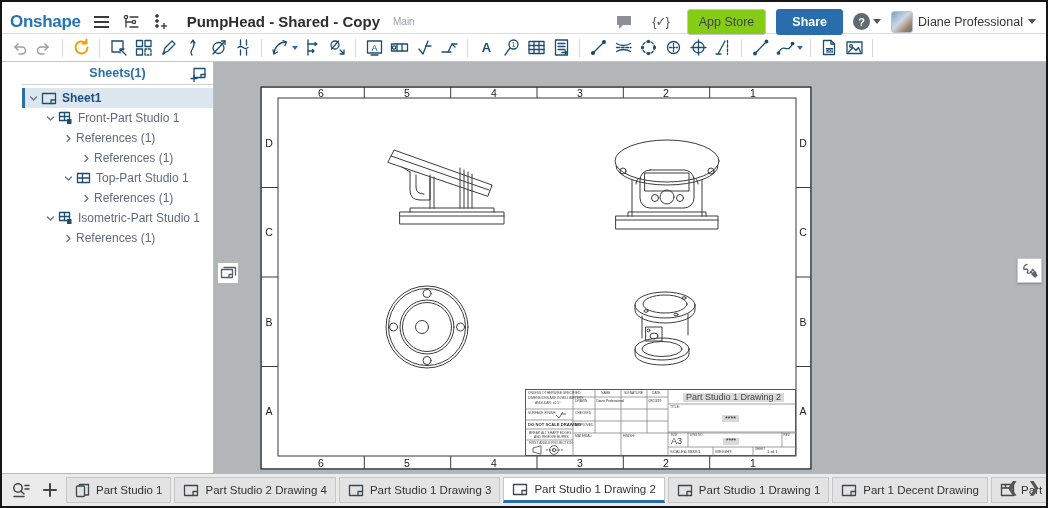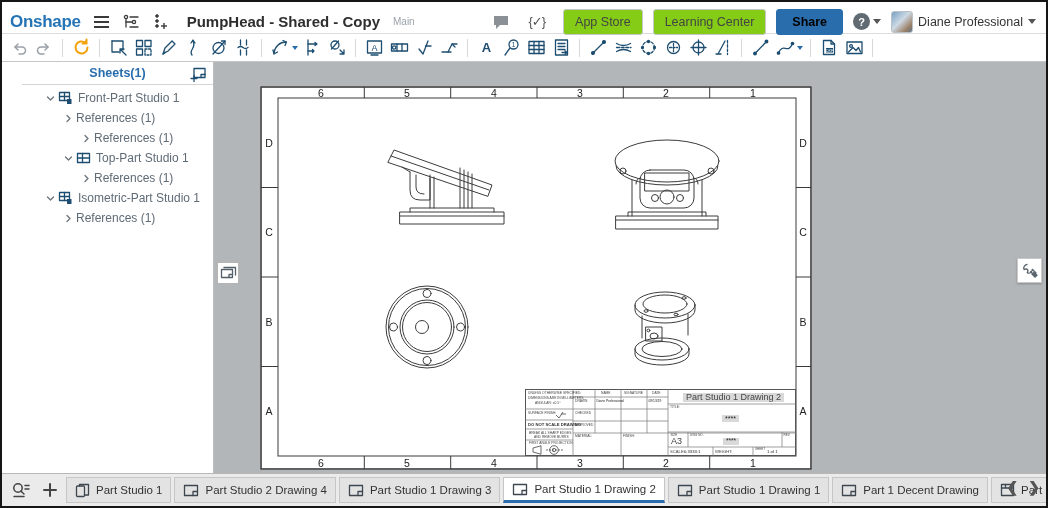--- a/index.html
+++ b/index.html
@@ -10,21 +10,21 @@
   
   .hdr{height:32px;display:flex;align-items:center;padding:8px 10px 0 8px;gap:9px;border-bottom:1px solid #dcdcdc;background:#fff;}
   .logo{font-weight:bold;font-size:17px;color:#2574b5;letter-spacing:-.3px;margin-right:2px;}
   .hicon{display:flex;align-items:center;justify-content:center;width:20px;height:20px;}
   .doc-title{font-weight:bold;font-size:15px;color:#2e2e2e;margin-left:8px;white-space:nowrap;}
   .ws-name{font-size:10px;color:#9aa2a9;margin-left:4px;}
   .hdr-right{margin-left:auto;display:flex;align-items:center;gap:10px;}
   .fs-icon{font-size:13px;color:#555;letter-spacing:-1px;}
   .btn{border:1px solid #c6c6c6;border-radius:3px;background:#84cc16;font-size:12.5px;color:#444;
        padding:5px 11px;white-space:nowrap;}
-  .btn.share{background:#2a6dad;border-color:#2a6dad;color:#000000;font-weight:bold;padding:5px 15px;}
+  .btn.share{background:#2a6dad;border-color:#2a6dad;color:#ffffff;font-weight:bold;padding:5px 15px;}
   .help-wrap{display:flex;align-items:center;gap:3px;}
   .help-circle{width:17px;height:17px;border-radius:50%;background:#5f6a72;color:#fff;font-size:11px;font-weight:bold;
        display:flex;align-items:center;justify-content:center;}
   .caret{width:0;height:0;border-left:4px solid transparent;border-right:4px solid transparent;border-top:5px solid #555;}
   .avatar{width:22px;height:22px;border-radius:3px;background:linear-gradient(135deg,#7ba1c6 0%,#cdd9e3 45%,#9b7f66 80%,#5d758c 100%);border:1px solid #b9c2ca;}
   .user-wrap{display:flex;align-items:center;gap:5px;}
   .user-name{font-size:12.5px;color:#333;white-space:nowrap;}
 
   
   .toolbar{height:28px;display:flex;align-items:center;padding:0 6px;gap:3px;border-bottom:1px solid #c6c6c6;background:#fff;}
@@ -117,21 +117,20 @@
     <span class="ws-name">Main</span>
 
     <div class="hdr-right">
       <span class="hicon">
         <svg width="18" height="16" viewBox="0 0 18 16">
             <path d="M2 2 H16 V11 H8 L4 15 V11 H2 Z" fill="#8a9096" stroke="none"></path>
           </svg>
       </span>
       <span class="fs-icon" style="margin:0 8px;">{✓}</span>
       <button class="btn">App Store</button>
-      <button class="btn">Learning Center</button>
       <button class="btn share">Share</button>
       <span class="help-wrap">
         <span class="help-circle">?</span>
         <span class="caret"></span>
       </span>
       <span class="user-wrap">
         <span class="avatar"></span>
         <span class="user-name">Diane Professional</span>
         <span class="caret"></span>
       </span>
@@ -365,20 +364,34 @@
         <span class="sb-hdr-label">Sheets(1)</span>
         <span class="sb-add">
           <svg class="nv" width="18" height="16" viewBox="0 0 18 16">
               <rect x="5" y="2.5" width="11" height="9"></rect>
               <path d="M12 11.5 V8.5 H16"></path>
               <path d="M2 12.5 H8 M5 9.5 V15.5"></path>
             </svg>
         </span>
       </div>
       <div class="tree">
+        <div class="trow selected" style="padding-left:2px;">
+          <span class="chev">
+              <svg width="9" height="9" viewBox="0 0 9 9" class="nv" style="stroke:#6b747d">
+                <path d="M1.5 3 L4.5 6 L7.5 3"></path>
+              </svg>
+            </span>
+          <span class="nicon">
+              <svg class="nv" width="16" height="13" viewBox="0 0 16 13">
+                <rect x="1.5" y="1.5" width="13" height="10"></rect>
+                <path d="M10 11.5 V8 H14.5"></path>
+              </svg>
+            </span>
+          <span>Sheet1</span>
+        </div>
         <div class="trow" style="padding-left:22px;">
           <span class="chev">
               <svg width="9" height="9" viewBox="0 0 9 9" class="nv" style="stroke:#6b747d">
                 <path d="M1.5 3 L4.5 6 L7.5 3"></path>
               </svg>
             </span>
           <span class="nicon">
               <svg class="nv" width="15" height="14" viewBox="0 0 15 14">
                 <rect x="1.5" y="1.5" width="10" height="8"></rect>
                 <path d="M6.5 1.5 V9.5 M1.5 5.5 H11.5"></path>

